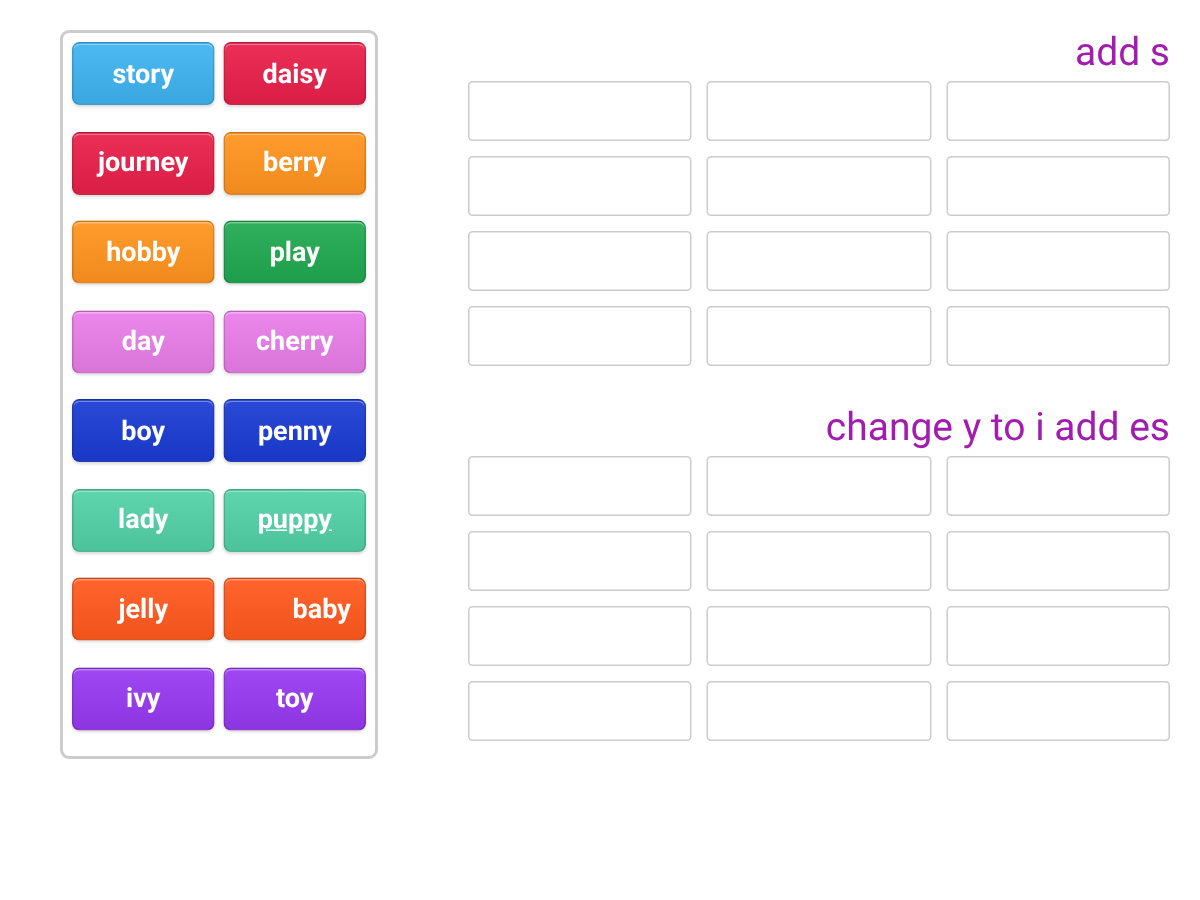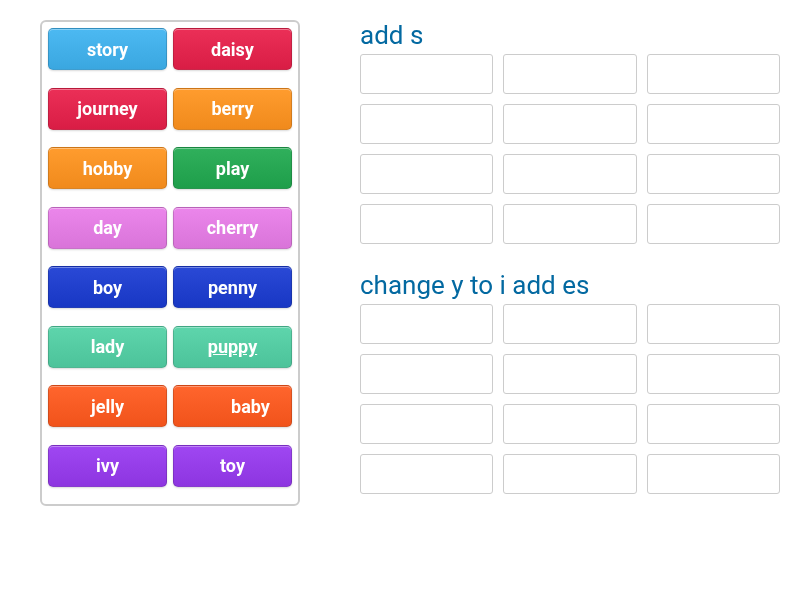--- a/index.html
+++ b/index.html
@@ -15,21 +15,21 @@
     padding: 20px 20px 20px 40px;
     gap: 60px;
   }
   .word-panel {
     border: 2px solid #ccc;
     border-radius: 6px;
     padding: 6px;
     display: grid;
     grid-template-columns: 1fr 1fr;
     gap: 6px;
-    width: 260px;
+    width: 212px;
   }
   .word-tile {
     height: 42px;
     border-radius: 5px;
     display: flex;
     align-items: center;
     justify-content: center;
     color: #fff;
     font-weight: 700;
     font-size: 18px;
@@ -37,23 +37,23 @@
     border: 1px solid rgba(0,0,0,0.15);
     box-shadow: inset 0 1px 0 rgba(255,255,255,0.35), 0 1px 2px rgba(0,0,0,0.15);
   }
   .right-panel {
     flex: 1;
     display: flex;
     flex-direction: column;
     gap: 14px;
   }
   .group-title {
-    text-align: left;
+    text-align: right;
     font-size: 26px;
-    color: #0369a1;
+    color: #a21caf;
     font-weight: 400;
     margin-bottom: 4px;
   }
   .slot-grid {
     display: grid;
     grid-template-columns: repeat(3, 1fr);
     gap: 10px;
   }
   .slot {
     height: 40px;

